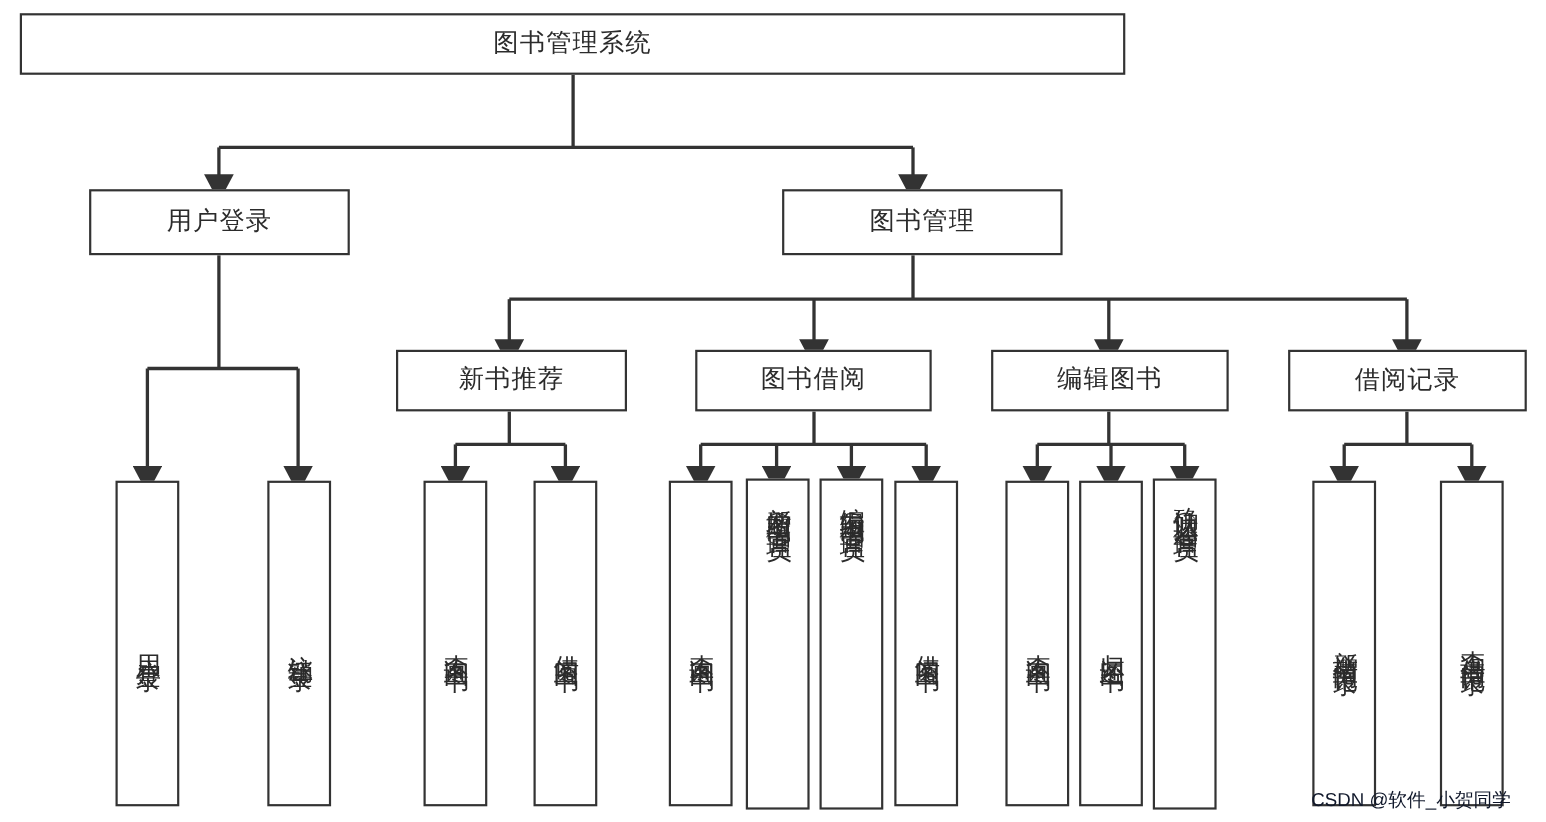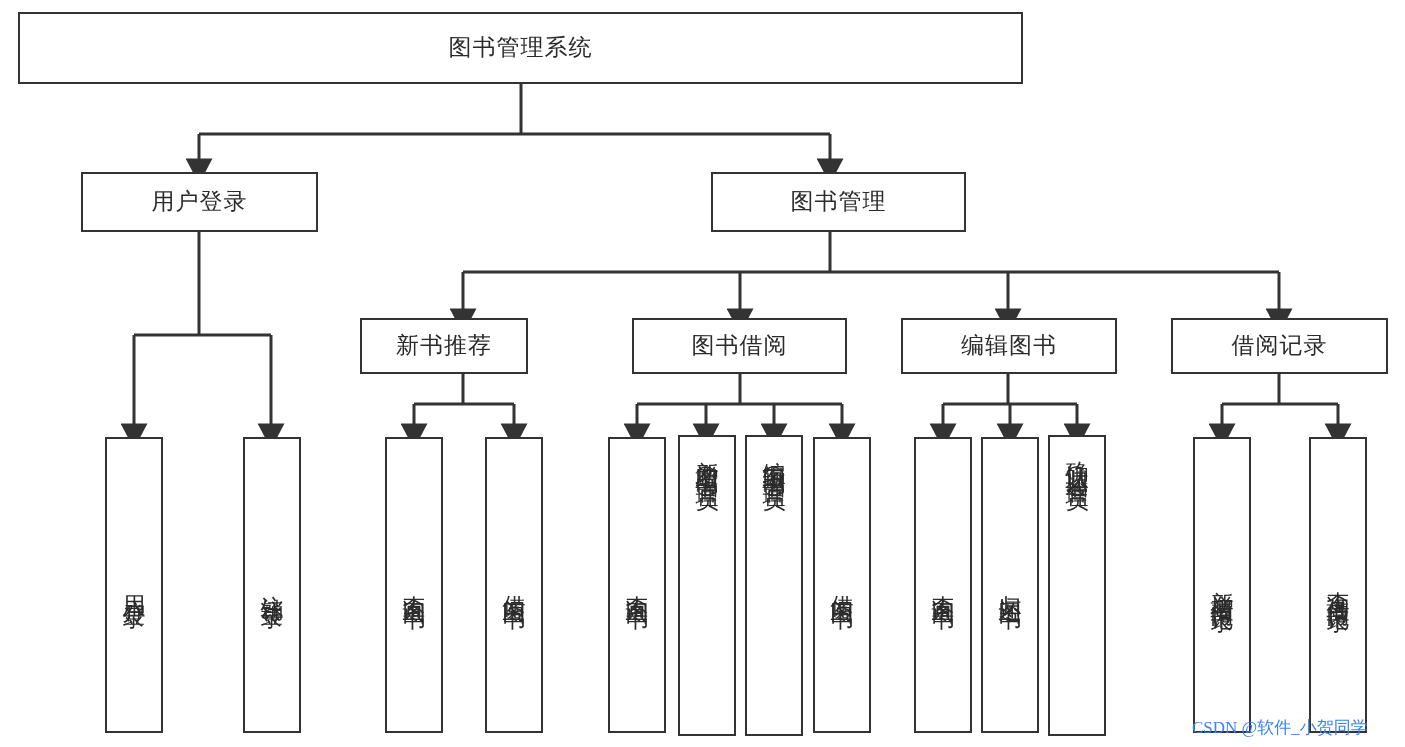--- a/index.html
+++ b/index.html
@@ -73,25 +73,25 @@
   }
   .vert-top-wrap {
     width: 100%;
     height: 100%;
     display: flex;
     align-items: flex-start;
     justify-content: center;
   }
   #watermark {
     position: absolute;
-    color: #3b82f6;
+    color: #0f172a;
     font-size: 17px;
     white-space: nowrap;
     z-index: 5;
-    font-family: Liberation Serif, serif;
+    font-family: Liberation Sans, sans-serif;
   }
 </style>
 </head>
 <body>
 
 <div id="diagram-root">
 
   <svg id="edges-layer" viewBox="0 0 1405 747" width="1405" height="747" xmlns="http://www.w3.org/2000/svg">
     <defs>
       <marker id="arrowhead" markerWidth="9" markerHeight="9" refX="1.2" refY="4.5" orient="auto" markerUnits="strokeWidth">
@@ -138,33 +138,33 @@
       <line x1="1077" y1="404" x2="1077" y2="427" marker-end="url(#arrowhead)"></line>
 
       <line x1="1279" y1="374" x2="1279" y2="404"></line>
       <line x1="1222" y1="404" x2="1338" y2="404"></line>
       <line x1="1222" y1="404" x2="1222" y2="427" marker-end="url(#arrowhead)"></line>
       <line x1="1338" y1="404" x2="1338" y2="427" marker-end="url(#arrowhead)"></line>
 
     </g>
   </svg>
 
-  <div class="node root" style="left:18px; top:12px; width:1005px; height:72px;">
+  <div class="node root" style="left:18px; top:12px; width:1005px; height:56px;">
     <span class="node-label">图书管理系统</span>
   </div>
 
   <div class="node horiz" style="left:81px; top:172px; width:237px; height:60px;">
     <span class="node-label">用户登录</span>
   </div>
 
   <div class="node horiz" style="left:711px; top:172px; width:255px; height:60px;">
     <span class="node-label">图书管理</span>
   </div>
 
-  <div class="node horiz" style="left:360px; top:318px; width:168px; height:56px;">
+  <div class="node horiz" style="left:360px; top:318px; width:210px; height:56px;">
     <span class="node-label">新书推荐</span>
   </div>
 
   <div class="node horiz" style="left:632px; top:318px; width:215px; height:56px;">
     <span class="node-label">图书借阅</span>
   </div>
 
   <div class="node horiz" style="left:901px; top:318px; width:216px; height:56px;">
     <span class="node-label">编辑图书</span>
   </div>

